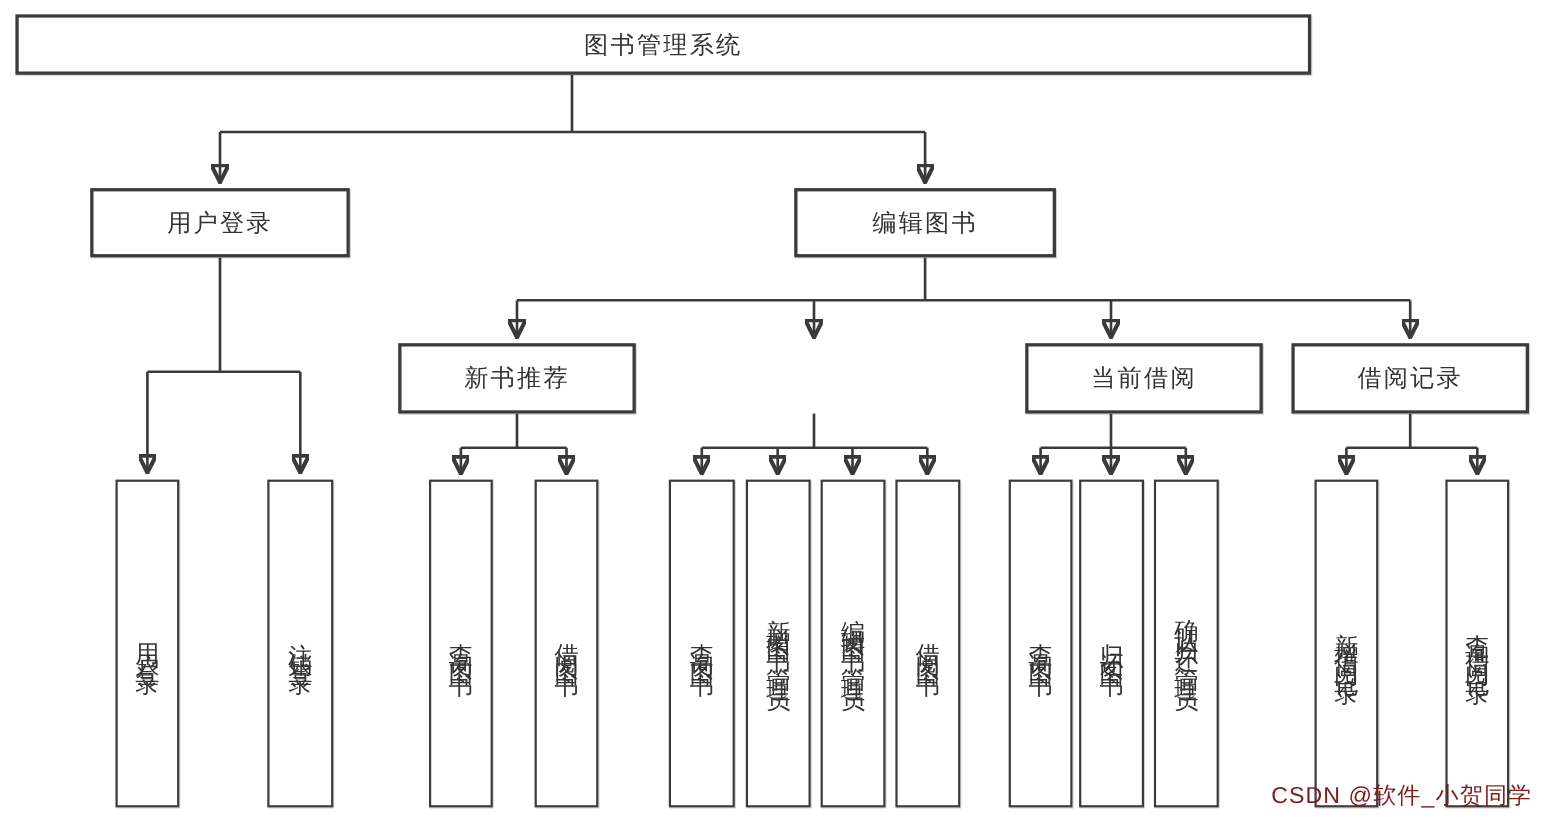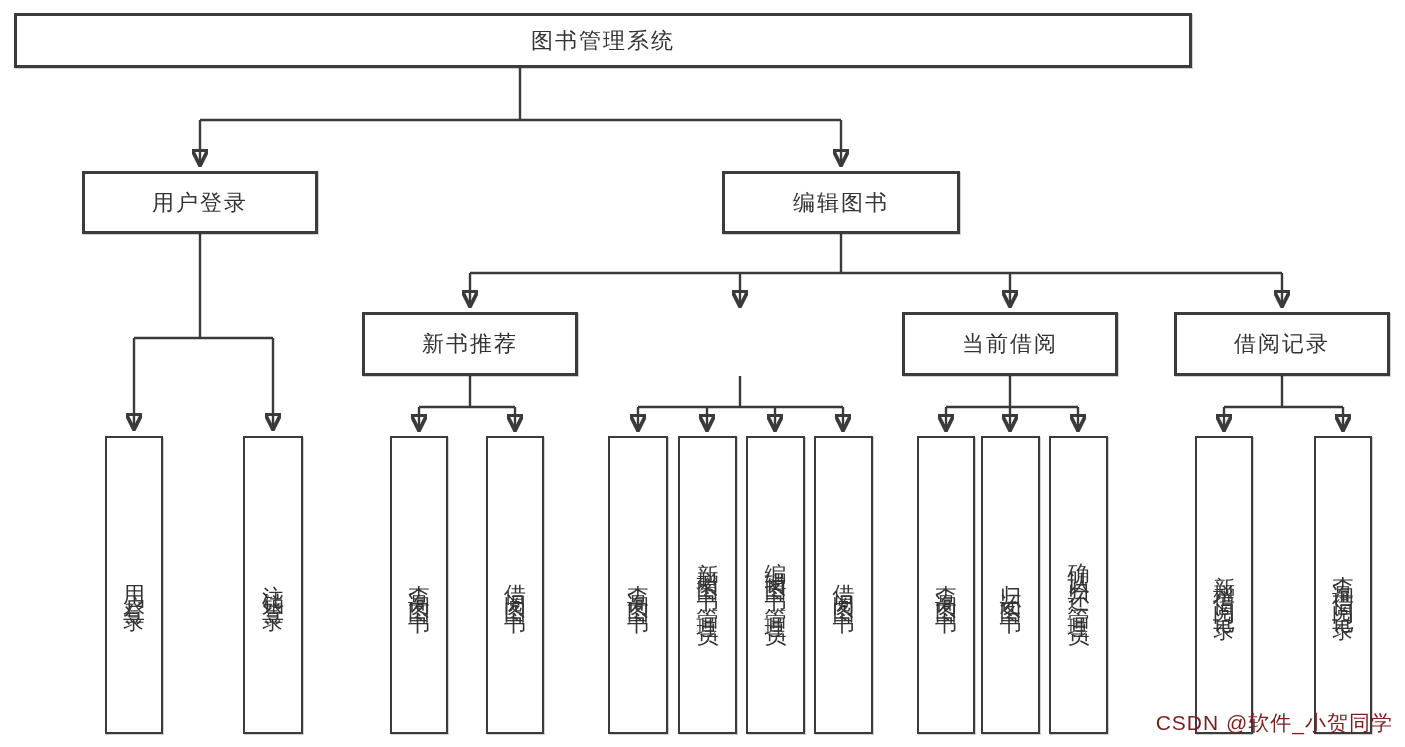--- a/index.html
+++ b/index.html
@@ -134,21 +134,21 @@
   <div class="node branch-node" style="left:82px; width:236px;">
     <span>用户登录</span>
   </div>
   <div class="node branch-node" style="left:722px; width:238px;">
     <span>编辑图书</span>
   </div>
 
   <div class="node section-node" style="left:362px; width:216px;">
     <span>新书推荐</span>
   </div>
-  <div class="node section-node" style="left:902px; width:216px;">
+  <div class="node section-node" style="left:932px; width:216px;">
     <span>当前借阅</span>
   </div>
   <div class="node section-node" style="left:1174px; width:216px;">
     <span>借阅记录</span>
   </div>
 
   <div class="leaf" style="left:105px; width:58px;">
     <span class="vlabel">用户登录</span>
   </div>
   <div class="leaf" style="left:243px; width:60px;">

